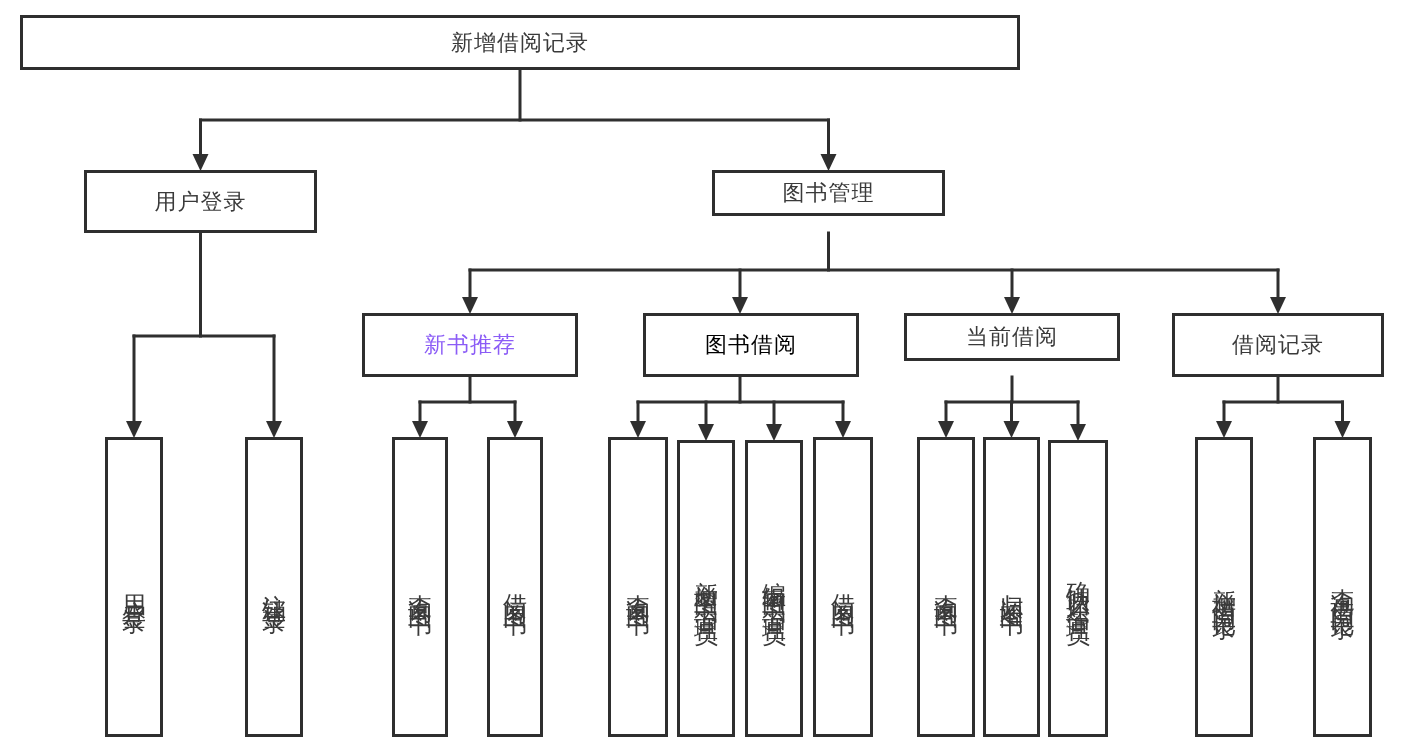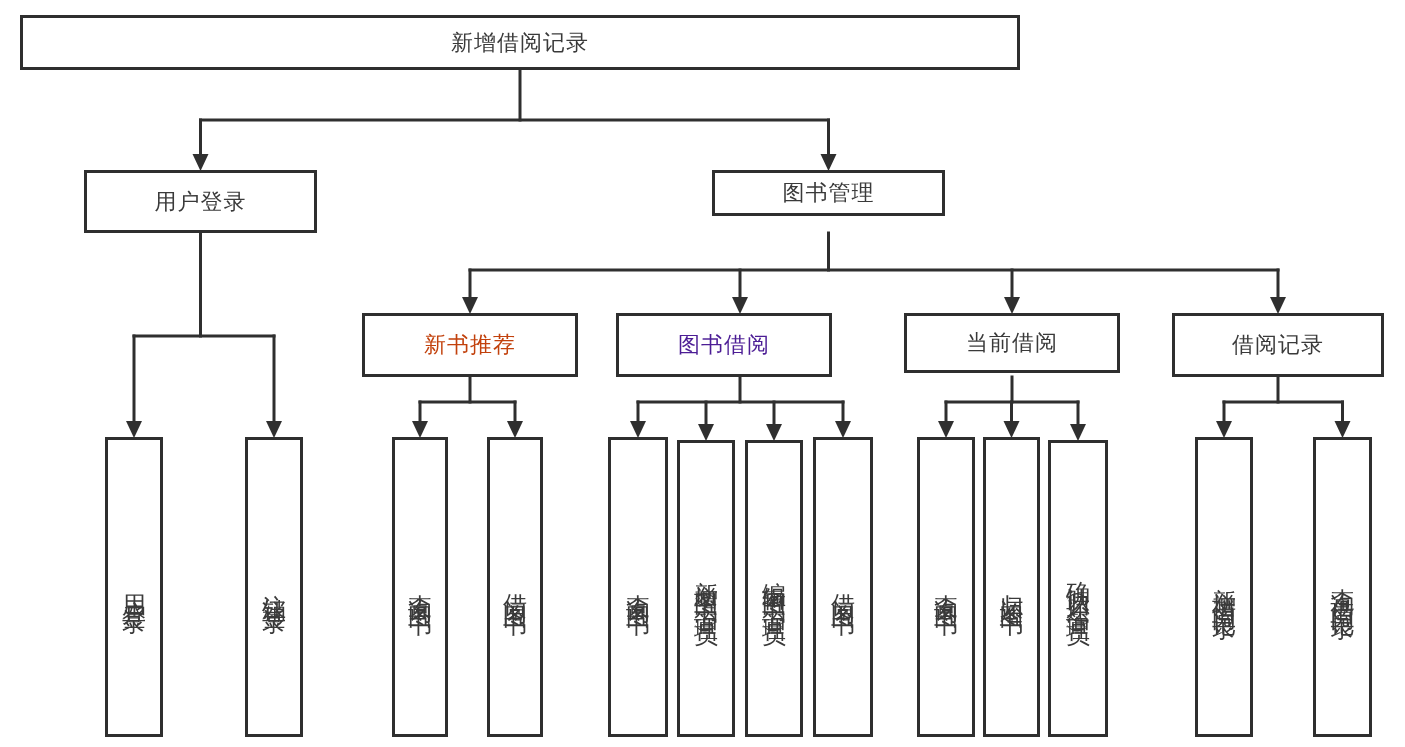--- a/index.html
+++ b/index.html
@@ -116,27 +116,27 @@
   <div id="nodes">
       <div class="node node-h" style="left: 20px; top: 15px; width: 1000px; height: 55px; border-color: rgb(47, 47, 47); color: rgb(58, 58, 58);">
         <span class="lbl">新增借阅记录</span>
       </div>
       <div class="node node-h" style="left: 84px; top: 170px; width: 233px; height: 63px; border-color: rgb(47, 47, 47); color: rgb(58, 58, 58);">
         <span class="lbl">用户登录</span>
       </div>
       <div class="node node-h" style="left: 712px; top: 170px; width: 233px; height: 46px; border-color: rgb(47, 47, 47); color: rgb(58, 58, 58);">
         <span class="lbl">图书管理</span>
       </div>
-      <div class="node node-h" style="left: 362px; top: 313px; width: 216px; height: 64px; border-color: rgb(47, 47, 47); color: #c2410c;">
+      <div class="node node-h" style="left: 362px; top: 313px; width: 216px; height: 64px; border-color: rgb(47, 47, 47); color: #8b5cf6;">
         <span class="lbl">新书推荐</span>
       </div>
-      <div class="node node-h" style="left: 616px; top: 313px; width: 216px; height: 64px; border-color: rgb(47, 47, 47); color: #4c1d95;">
+      <div class="node node-h" style="left: 643px; top: 313px; width: 216px; height: 64px; border-color: rgb(47, 47, 47); color: #000000;">
         <span class="lbl">图书借阅</span>
       </div>
-      <div class="node node-h" style="left: 904px; top: 313px; width: 216px; height: 60px; border-color: rgb(47, 47, 47); color: rgb(58, 58, 58);">
+      <div class="node node-h" style="left: 904px; top: 313px; width: 216px; height: 48px; border-color: rgb(47, 47, 47); color: rgb(58, 58, 58);">
         <span class="lbl">当前借阅</span>
       </div>
       <div class="node node-h" style="left: 1172px; top: 313px; width: 212px; height: 64px; border-color: rgb(47, 47, 47); color: rgb(58, 58, 58);">
         <span class="lbl">借阅记录</span>
       </div>
       <div class="node node-v" style="left: 105px; top: 437px; width: 58px; height: 300px; border-color: rgb(47, 47, 47); color: rgb(58, 58, 58);">
         <span class="lbl">用户登录</span>
       </div>
       <div class="node node-v" style="left: 245px; top: 437px; width: 58px; height: 300px; border-color: rgb(47, 47, 47); color: rgb(58, 58, 58);">
         <span class="lbl">注销登录</span>

